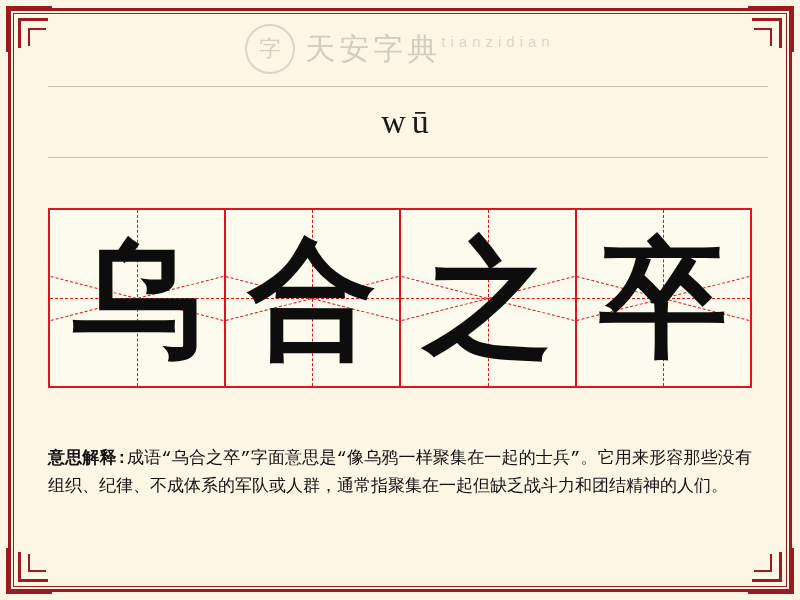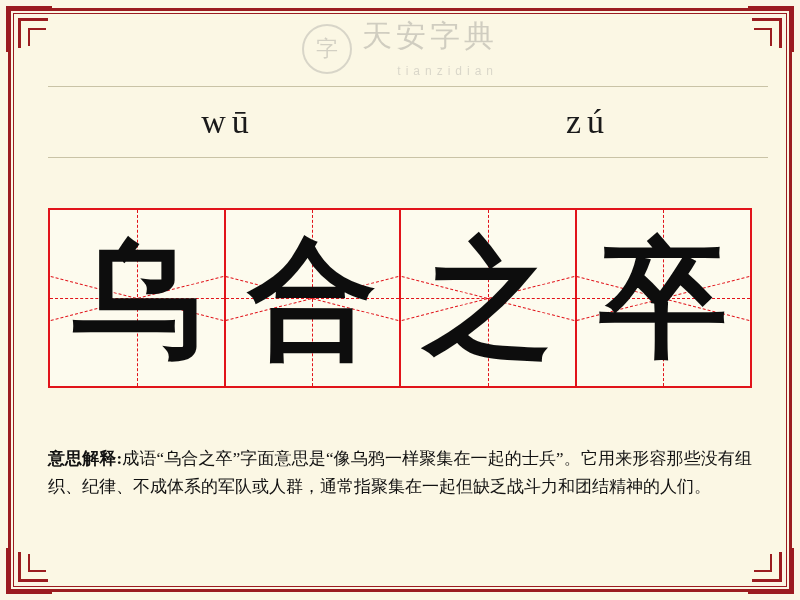--- a/index.html
+++ b/index.html
@@ -85,37 +85,36 @@
     justify-content: center;
   }
   .logo-mark span {
     font-size: 22px;
     color: #7a7a7a;
     font-family: "Liberation Serif", serif;
     line-height: 1;
   }
   .logo-text {
     display: flex;
-    flex-direction: column;
-    align-items: flex-end;
+    flex-direction: row;
+    align-items: flex-start;
     justify-content: center;
   }
   .logo-cn {
     font-size: 30px;
     letter-spacing: 4px;
     color: #6f6f6f;
     line-height: 1.05;
     font-family: "Liberation Serif", serif;
   }
   .logo-py {
-    font-size: 12px;
+    font-size: 15px;
     letter-spacing: 5px;
     color: #8d8d8d;
     font-family: "Liberation Sans", sans-serif;
-    margin-top: 12px;
   }
 
   
   .pinyin-block {
     position: absolute;
     left: 48px;
     right: 32px;
     top: 86px;
     height: 70px;
     border-top: 1px solid #c9c3a6;
@@ -189,21 +188,21 @@
 
   
   .explain {
     position: absolute;
     left: 48px;
     right: 48px;
     top: 445px;
     font-size: 17px;
     line-height: 1.65;
     color: #111;
-    font-family: Liberation Serif, serif;
+    font-family: Liberation Mono, monospace;
     text-align: justify;
   }
   .explain-label {
     font-weight: 700;
     color: #111;
   }
 </style>
 </head>
 <body>
 
@@ -250,21 +249,20 @@
       <span>字</span>
     </div>
     <div class="logo-text">
       <div class="logo-cn">天安字典</div>
       <div class="logo-py">tianzidian</div>
     </div>
   </div>
 
   <div class="pinyin-block">
     <div class="pinyin-cell">wū</div>
-    <div class="pinyin-cell">zú</div>
   </div>
 
   <div class="grid-block">
     <div class="grid-cell">
       <span class="diag d1"></span>
         <span class="diag d2"></span>
       <span class="mid-h"></span>
         <span class="mid-v"></span>
       <div class="hanzi">乌</div>
     </div>

